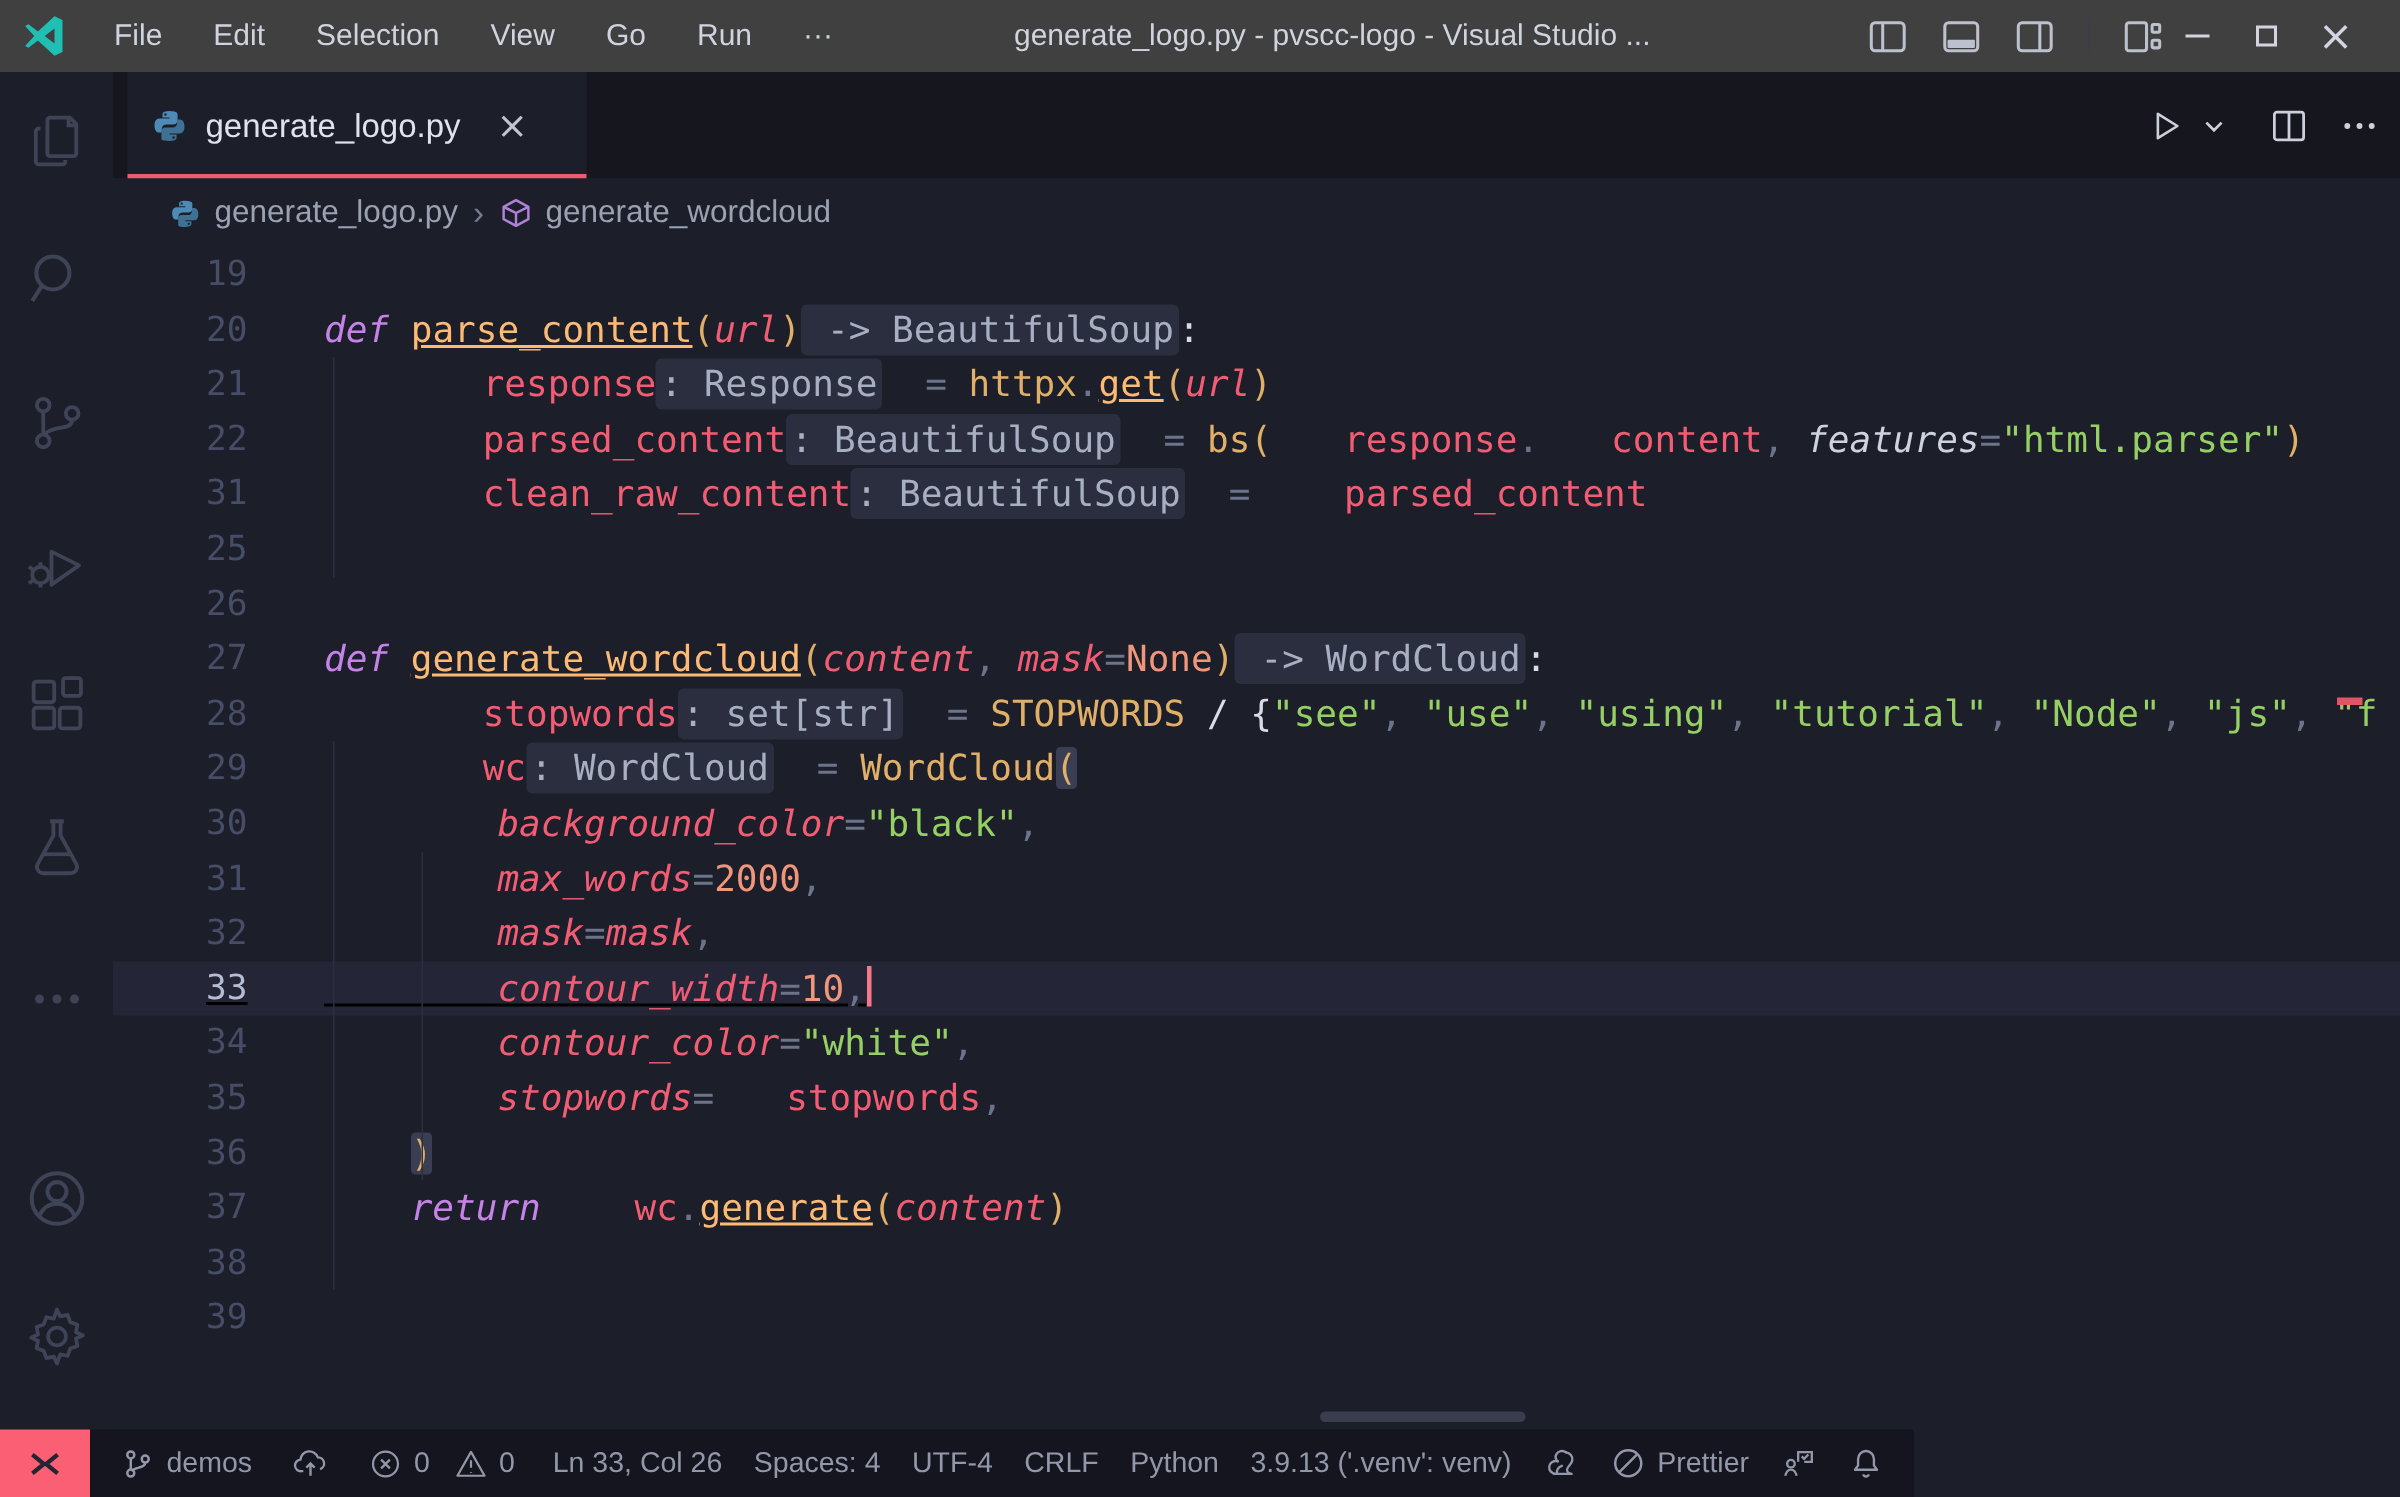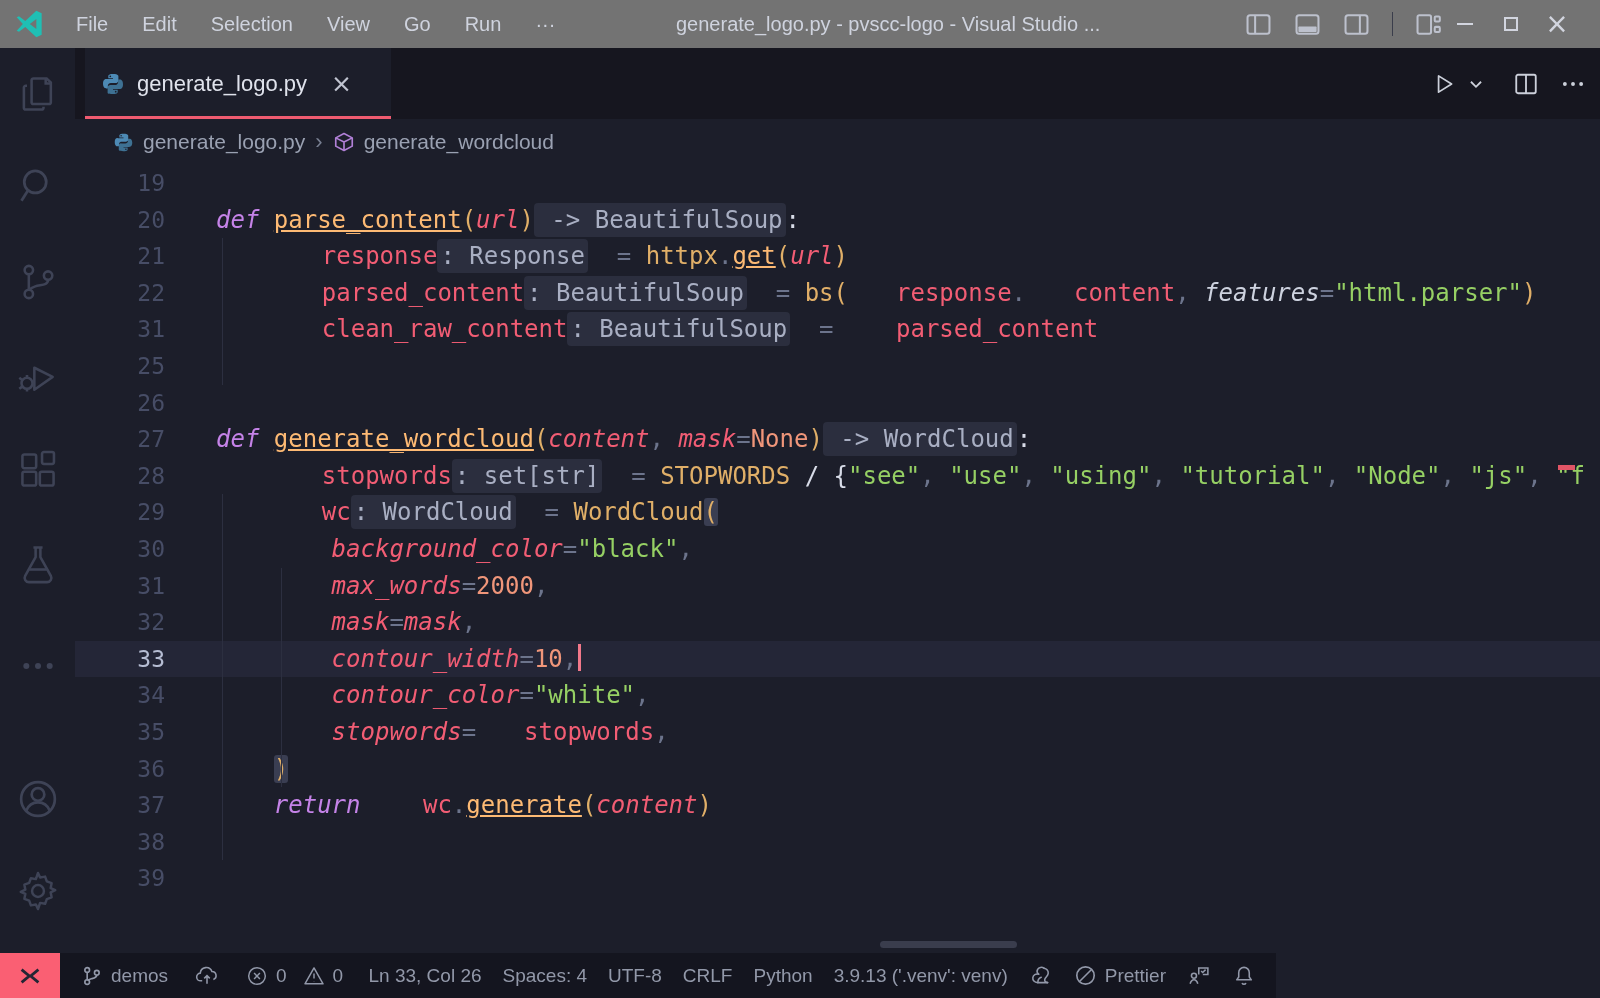--- a/index.html
+++ b/index.html
@@ -1,20 +1,20 @@
 <!DOCTYPE html>
 <html><head>
 <meta charset="utf-8">
 <style>
   * { box-sizing: border-box; margin: 0; padding: 0; }
   html,body { width:1600px; height:998px; overflow:hidden; }
   body { background:#1c1e2a; font-family:"Liberation Sans", sans-serif; position:relative; }
 
   
-  .titlebar { position:absolute; top:0; left:0; width:1600px; height:48px; background:#737373; display:flex; align-items:center; z-index:30; }
+  .titlebar { position:absolute; top:0; left:0; width:1600px; height:48px; background:#404040; display:flex; align-items:center; z-index:30; }
   .vscode-logo { width:32px; height:32px; margin-left:13px; margin-right:14px; flex:none; }
   .menubar { display:flex; align-items:center; height:100%; }
   .menu-item { color:#cfd3de; font-size:20px; padding:0 17px; height:100%; display:flex; align-items:center; cursor:default; }
   .window-title { position:absolute; left:676px; top:0; height:48px; display:flex; align-items:center; color:#cfd3de; font-size:20px; white-space:nowrap; }
   .titlebar-right { position:absolute; right:0; top:0; height:48px; display:flex; align-items:center; padding-right:20px; }
   .tb-icon { width:27px; height:27px; margin-left:22px; color:#bdc1cd; }
   .tb-divider { width:1px; height:24px; background:#3a3d4b; margin-left:22px; }
   .win-ctl { width:46px; height:48px; display:flex; align-items:center; justify-content:center; color:#d2d5df; }
   .min-glyph { width:16px; height:0; border-top:2px solid #d2d5df; display:block; }
   .max-glyph { width:14px; height:14px; border:2px solid #d2d5df; display:block; }
@@ -34,21 +34,21 @@
   .ea-icon { margin-left:21px; color:#ccd0da; }
 
   
   .breadcrumb { position:absolute; left:75px; top:119px; width:1525px; height:46px; background:#1c1e2a; display:flex; align-items:center; padding-left:38px; font-size:21px; color:#9aa1b2; }
   .bc-sep { color:#777e90; margin:0 10px; font-size:22px; }
   .bc-item { display:flex; align-items:center; gap:9px; }
 
   
   .editor { position:absolute; left:75px; top:165px; width:1525px; height:788px; background:#1c1e2a; overflow:hidden; }
   .code-line { position:relative; display:flex; height:36.6px; line-height:36.6px; font-family:"DejaVu Sans Mono","Liberation Mono",monospace; font-size:24px; white-space:pre; }
-  .code-line.current { background:#242637; }
+  .code-line.current { background:#242637;text-decoration:underline; }
   .gutter { flex:none; width:90px; text-align:right; padding-right:0; color:#474d66; font-size:23px; }
   .gutter-pad { flex:none; width:51px; }
   .lc { flex:1 1 auto; }
   .current .gutter { color:#b6bdd3; }
 
   .tk-kw { color:#c583e8; font-style:italic; }
   .tk-fn { color:#fdba74;text-decoration:underline; }
   .tk-v  { color:#f25d74;margin-left:48px; }
   .tk-pr { color:#f25d74; font-style:italic; }
   .tk-pw { color:#cdd2df; font-style:italic; }
@@ -280,21 +280,21 @@
       <svg width="22" height="22" viewBox="0 0 18 18" fill="none" stroke="currentColor" stroke-width="1.2" stroke-linejoin="round" style="margin-left:8px">
         <path d="M9 2.4 16.4 15.4H1.6z"></path>
           <path d="M9 7v4M9 13.4v.4"></path>
       </svg>
       <span>0</span>
     </span>
   </div>
   <div class="sb-group-right">
     <span class="sb-item">Ln 33, Col 26</span>
     <span class="sb-item">Spaces: 4</span>
-    <span class="sb-item">UTF-8</span>
+    <span class="sb-item">UTF-4</span>
     <span class="sb-item">CRLF</span>
     <span class="sb-item">Python</span>
     <span class="sb-item">3.9.13 ('.venv': venv)</span>
     <span class="sb-item">
       <svg width="24" height="24" viewBox="0 0 20 20" fill="none" stroke="currentColor" stroke-width="1.3" stroke-linecap="round">
         <path d="M12.5 3.5c2.3.3 3.8 2.2 3.5 4.4-.3 2.4-2.6 3.3-2.9 5.1-.2 1.2.6 2.3 2.4 2.5"></path>
         <path d="M12.5 3.5c-1.8-1.3-4.3-.8-5.3 1-.8 1.4-.4 3 .8 4"></path>
         <path d="M8 8.5c-2.3-.6-4.5.7-4.8 2.8-.3 2.2 1.3 4.2 4 4.2h8.3"></path>
         <path d="M7.5 15.5c-.3-2 .8-3.8 2.7-4.5"></path>
       </svg>

